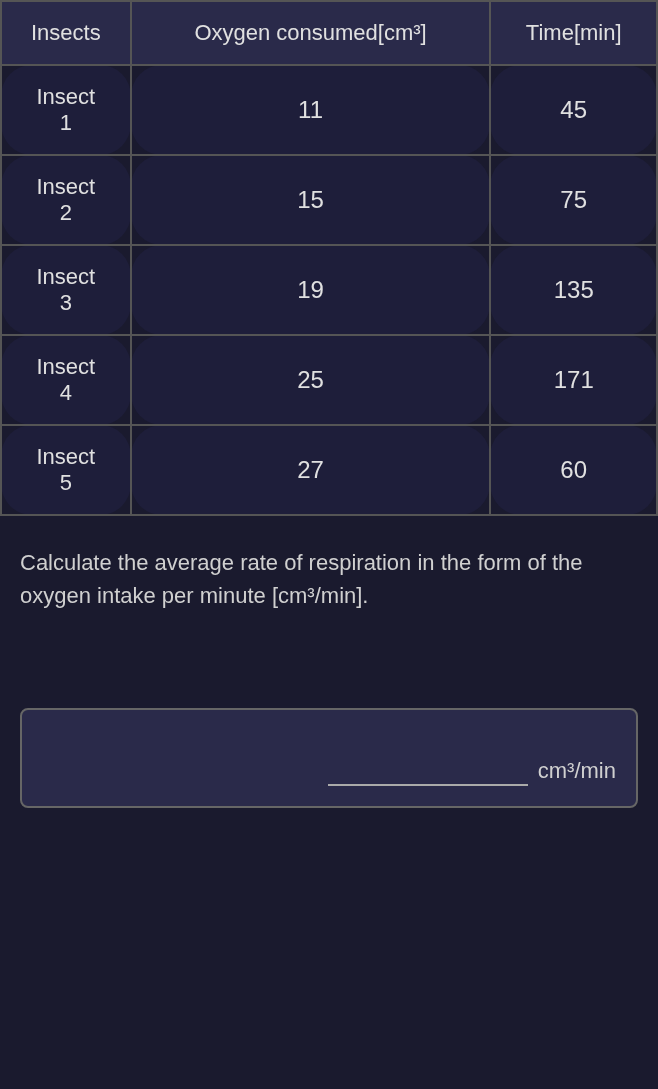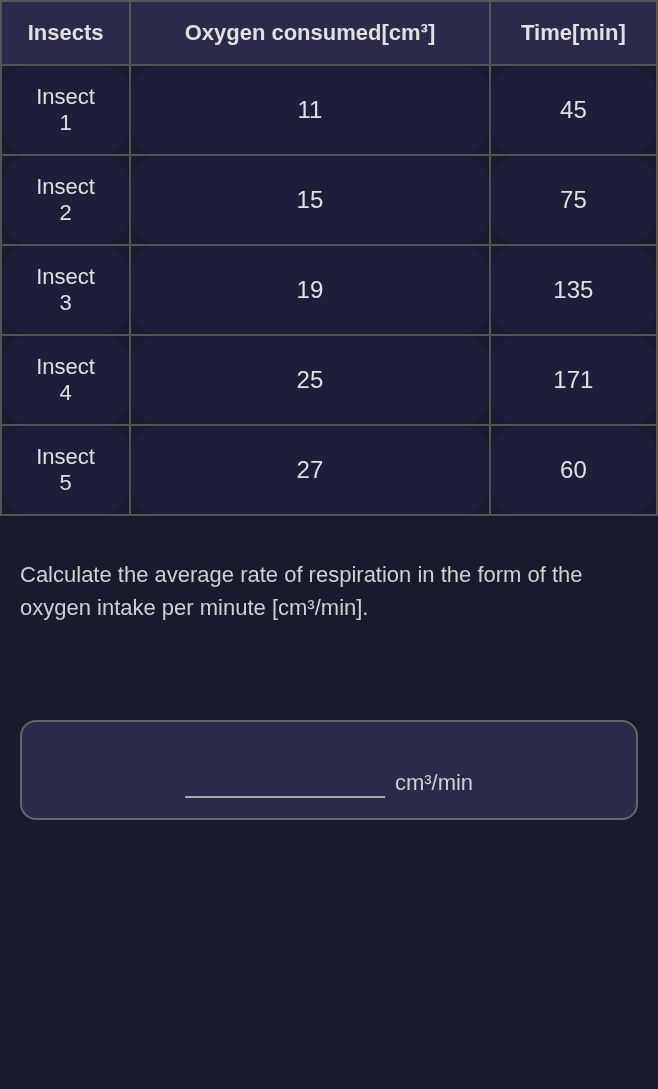--- a/index.html
+++ b/index.html
@@ -32,57 +32,57 @@
     th, td {
       border: 2px solid #555;
       text-align: center;
       padding: 18px 10px;
       color: #e0e0e0;
     }
 
     thead th {
       background-color: #2a2a4a;
       font-size: 22px;
-      font-weight: bold;
+      font-weight: normal;
     }
 
     tbody td {
       background-color: #1e1e3a;
       font-size: 24px;
       border-radius: 31px;
     }
 
     tbody td:first-child {
       font-size: 22px;
     }
 
     tr {
       border-bottom: 2px solid #555;
     }
 
     .content-area {
-      padding: 42px 20px 20px 20px;
+      padding: 30px 20px 20px 20px;
     }
 
     .question-text {
       color: #d0d0d0;
       font-size: 22px;
       line-height: 1.5;
       margin-bottom: 30px;
     }
 
     .answer-area {
       margin-top: 40px;
       background-color: #2a2a4a;
       border: 2px solid #666;
-      border-radius: 16px;
+      border-radius: 8px;
       padding: 30px 20px 20px 20px;
       display: flex;
       align-items: flex-end;
-      justify-content: center;
+      justify-content: flex-end;
       gap: 10px;
       min-height: 100px;
     }
 
     .answer-input-wrapper {
       display: flex;
       align-items: flex-end;
       gap: 10px;
     }
 

